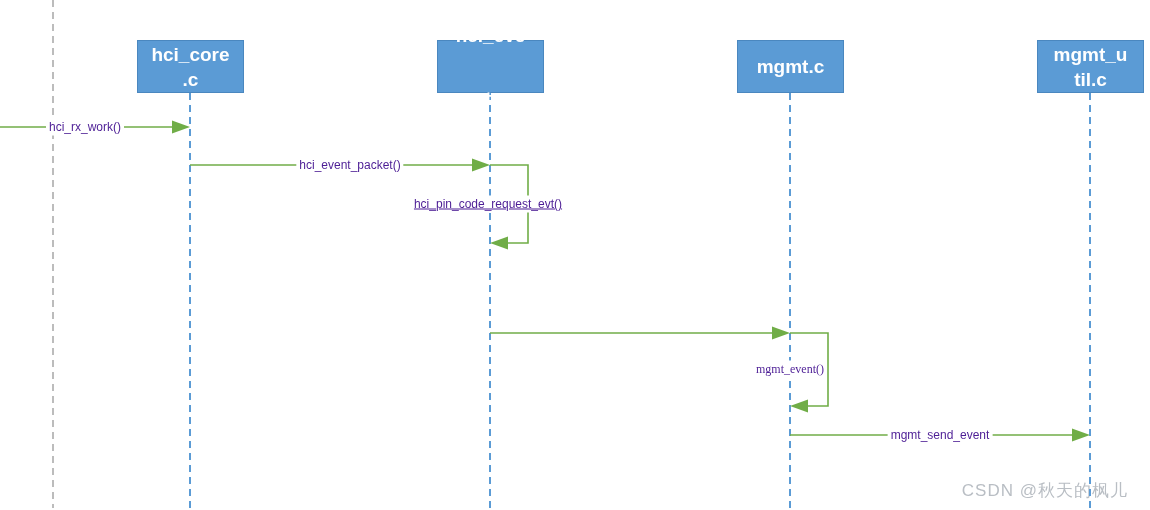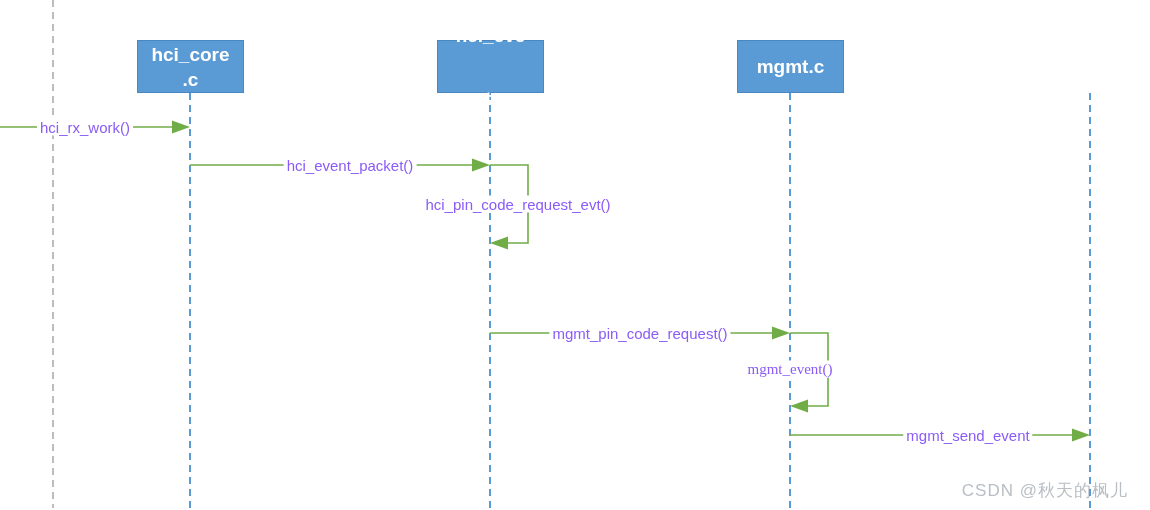--- a/index.html
+++ b/index.html
@@ -24,22 +24,22 @@
     font-size:19px;font-weight:bold;
     line-height:25px;
     z-index:3;
     text-align:center;
   }
   .actor-box span:empty{display:none;}
   .msg-label{
     position:absolute;
     transform:translate(-50%,-50%);
     background:#ffffff;
-    color:#8b5cf6;
-    font-size:15px;
+    color:#4c1d95;
+    font-size:12px;
     line-height:17px;
     padding:0 3px;
     white-space:nowrap;
     z-index:4;
   }
   .watermark{
     position:absolute;
     right:22px;top:479px;
     color:#b9bec4;
     font-size:17px;
@@ -110,21 +110,24 @@
     <span>.c</span>
   </div>
   <div class="actor-box" style="left:437px;gap:38px;">
     <span>hci_eve</span>
     <span>nt.c</span>
   </div>
   <div class="actor-box" style="left:737px;">
     <span>mgmt.c</span>
 
   </div>
+  <div class="actor-box" style="left:1037px;">
+    <span>mgmt_u</span>
+    <span>til.c</span>
+  </div>
 
   <div class="msg-label" style="left:85px;top:127px;">hci_rx_work()</div>
   <div class="msg-label" style="left:350px;top:165px;">hci_event_packet()</div>
-  <div class="msg-label" style="left:518px;top:204px;">hci_pin_code_request_evt()</div>
-  <div class="msg-label" style="left:640px;top:333px;">mgmt_pin_code_request()</div>
+  <div class="msg-label" style="left:488px;top:204px;text-decoration:underline;">hci_pin_code_request_evt()</div>
   <div class="msg-label" style="left:790px;top:369px;font-family:Liberation Serif, serif;">mgmt_event()</div>
-  <div class="msg-label" style="left:968px;top:435px;">mgmt_send_event</div>
+  <div class="msg-label" style="left:940px;top:435px;">mgmt_send_event</div>
 
 </div>
 
 </body></html>

